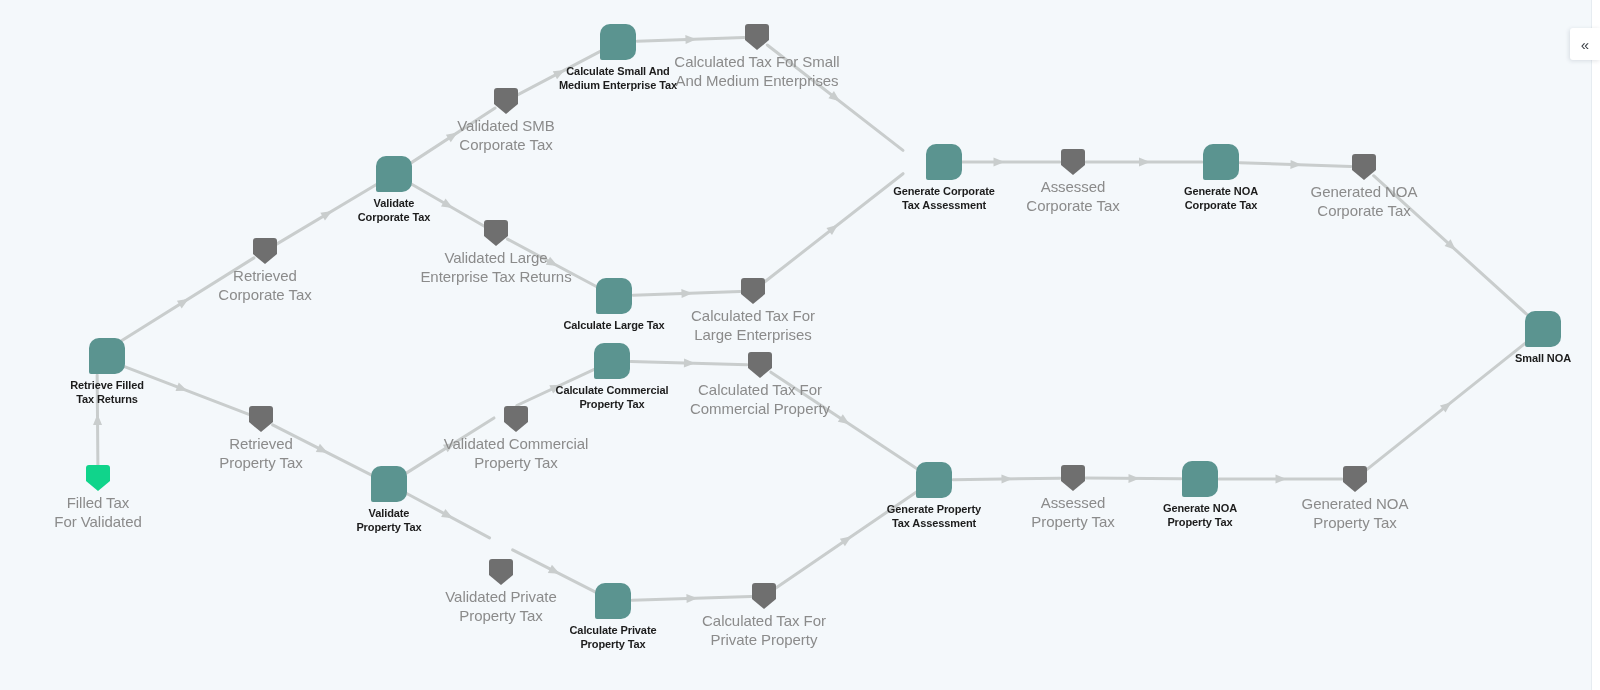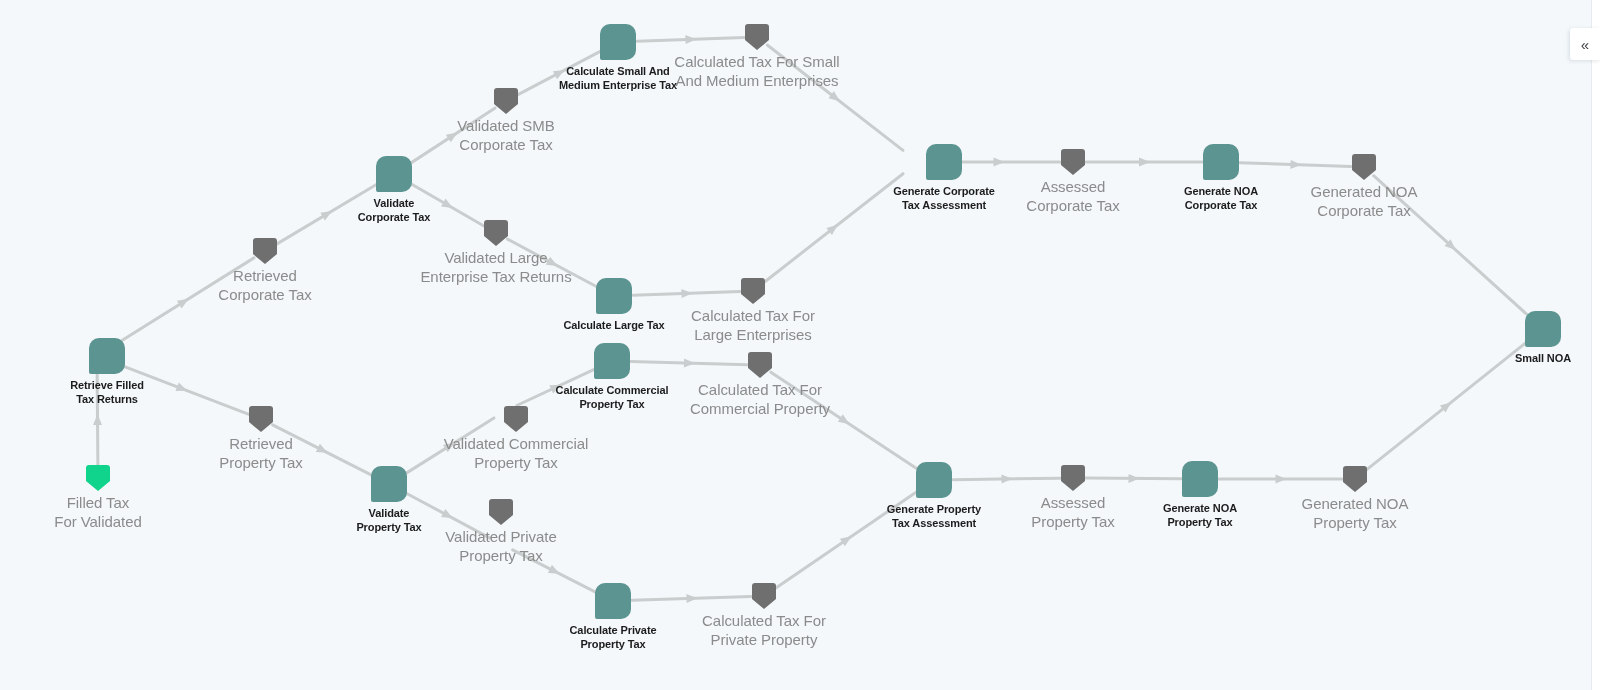--- a/index.html
+++ b/index.html
@@ -321,21 +321,21 @@
           <span class="ln">Property Tax</span>
         </div>
       </div>
       <div class="node artifact" style="left: 760px; top: 365px;">
         <div class="node-shape"></div>
         <div class="label">
           <span class="ln">Calculated Tax For</span>
           <span class="ln">Commercial Property</span>
         </div>
       </div>
-      <div class="node artifact" style="left: 501px; top: 512px;">
+      <div class="node artifact" style="left: 501px; top: 572px;">
         <div class="node-shape"></div>
         <div class="label">
           <span class="ln">Validated Private</span>
           <span class="ln">Property Tax</span>
         </div>
       </div>
       <div class="node task" style="left: 613px; top: 601px;">
         <div class="node-shape"></div>
         <div class="label">
           <span class="ln">Calculate Private</span>

